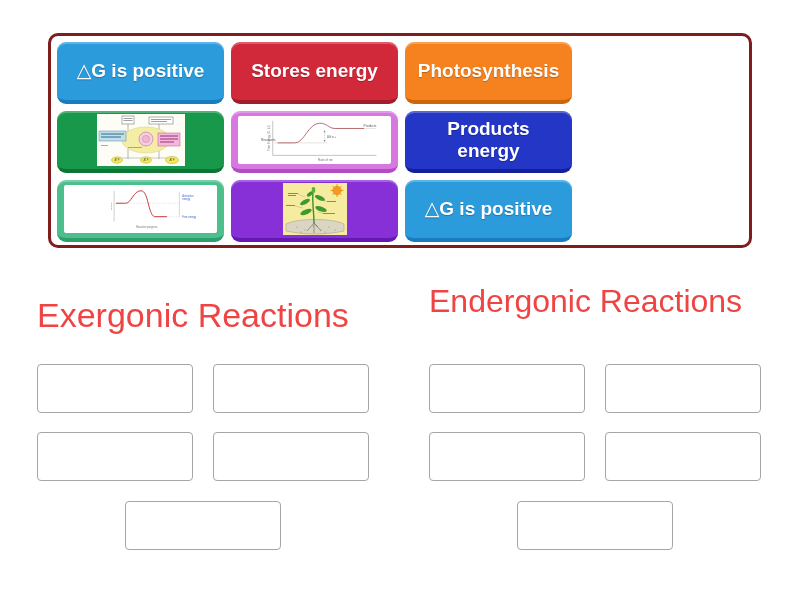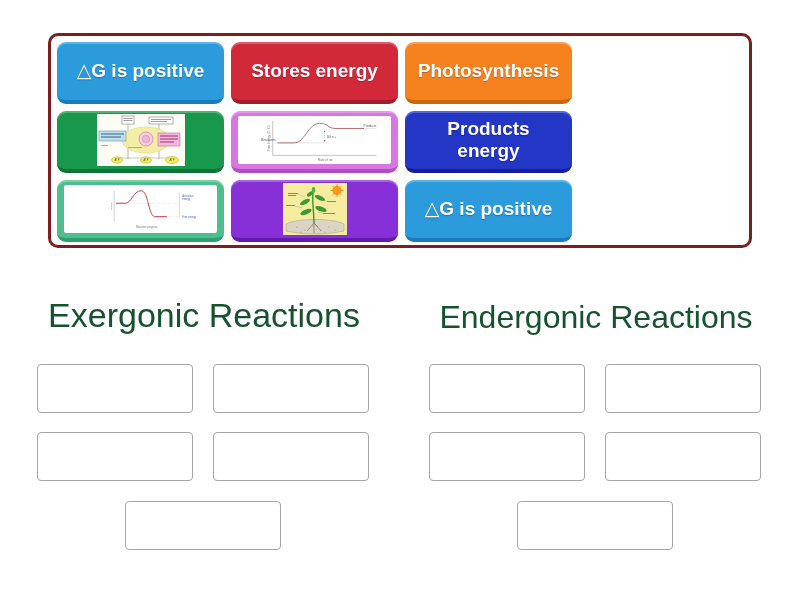--- a/index.html
+++ b/index.html
@@ -27,25 +27,25 @@
     text-align:center; padding:0 10px;
     text-shadow:0 1px 1px rgba(0,0,0,.25);
   }
   .img-wide { width:153px; height:48px; background:#fff; border-radius:2px; }
   .img-mid  { width:88px;  height:52px; background:#fdfdf5; border-radius:1px; }
   .img-sq   { width:64px;  height:52px; background:#f6eca0; border-radius:1px; }
   .img-wide svg, .img-mid svg, .img-sq svg { display:block; width:100%; height:100%; }
 
   
   .group-title {
-    position:absolute; width:334px; text-align:center;
-    color:#14532d; font-weight:400;
+    position:absolute; width:334px; text-align:left;
+    color:#ef4444; font-weight:400;
   }
   .title-left  { left:37px;  top:296px; font-size:34px; }
-  .title-right { left:429px; top:299px; font-size:32px; }
+  .title-right { left:429px; top:283px; font-size:32px; }
 
   
   .slot-group { position:absolute; width:334px; height:189px; }
   .group-left  { left:37px;  top:364px; }
   .group-right { left:429px; top:364px; }
   .slot {
     position:absolute; width:156px; height:49px;
     background:#fff; border:1px solid #a6a6a6; border-radius:4px;
   }
   .slot:nth-of-type(1){ left:0;     top:0; }

